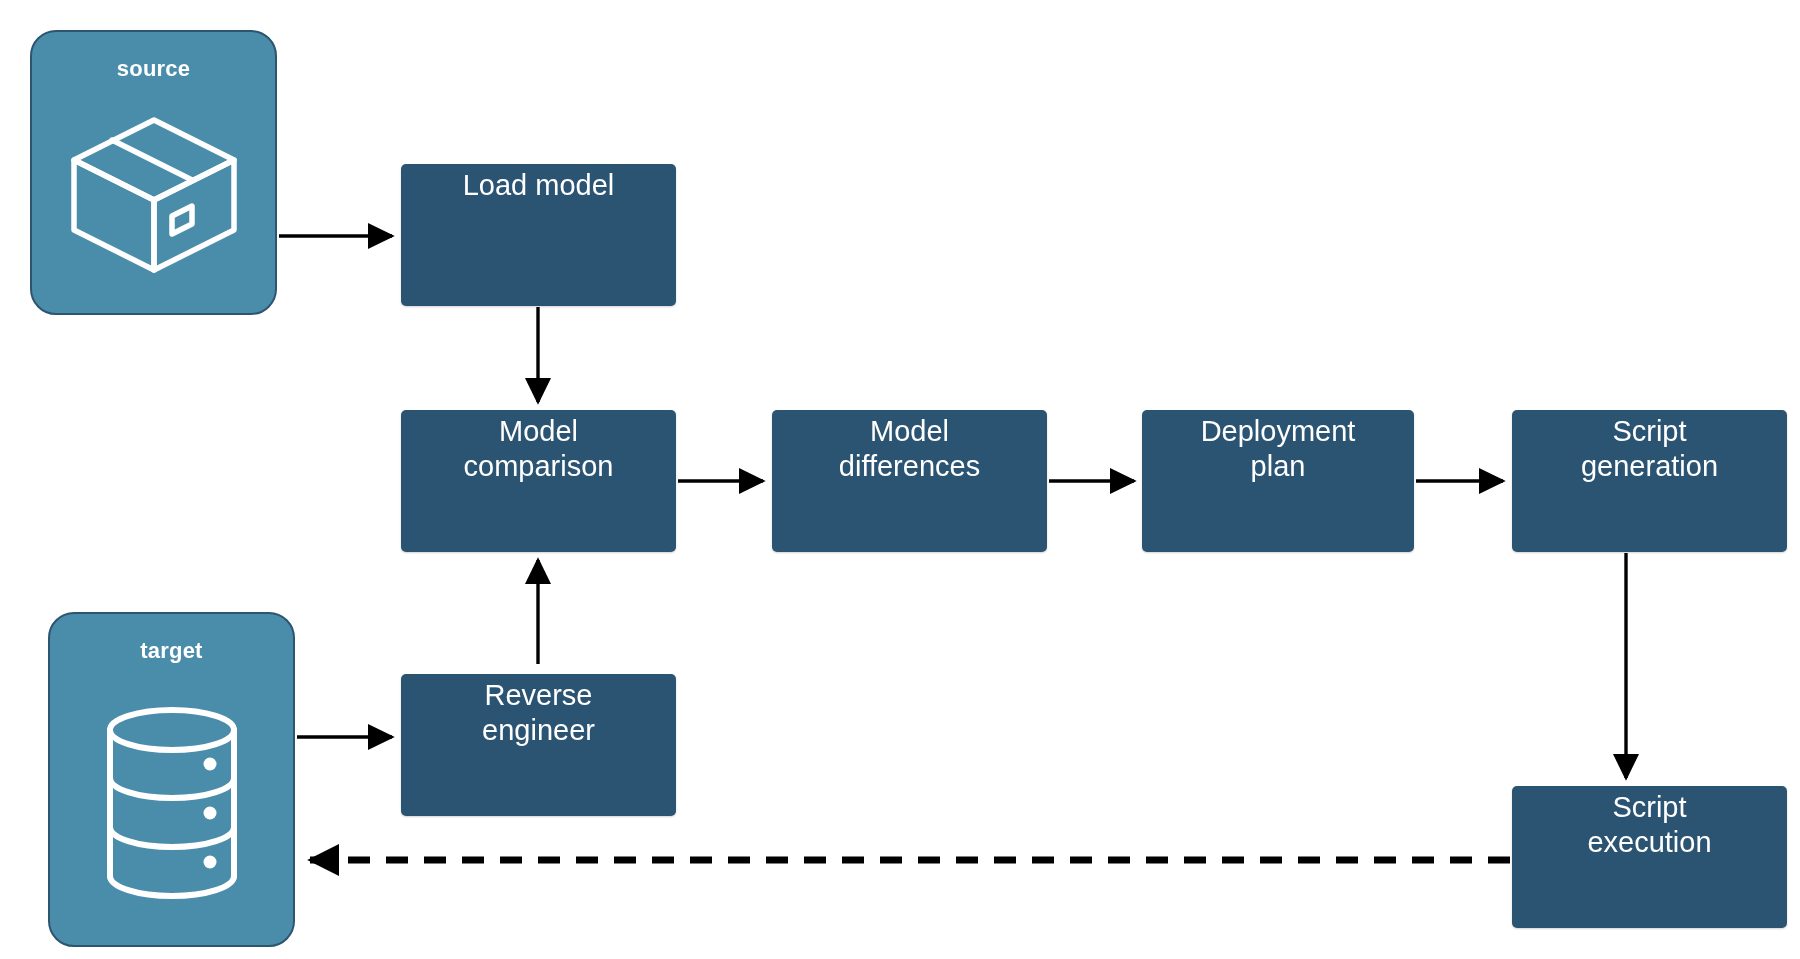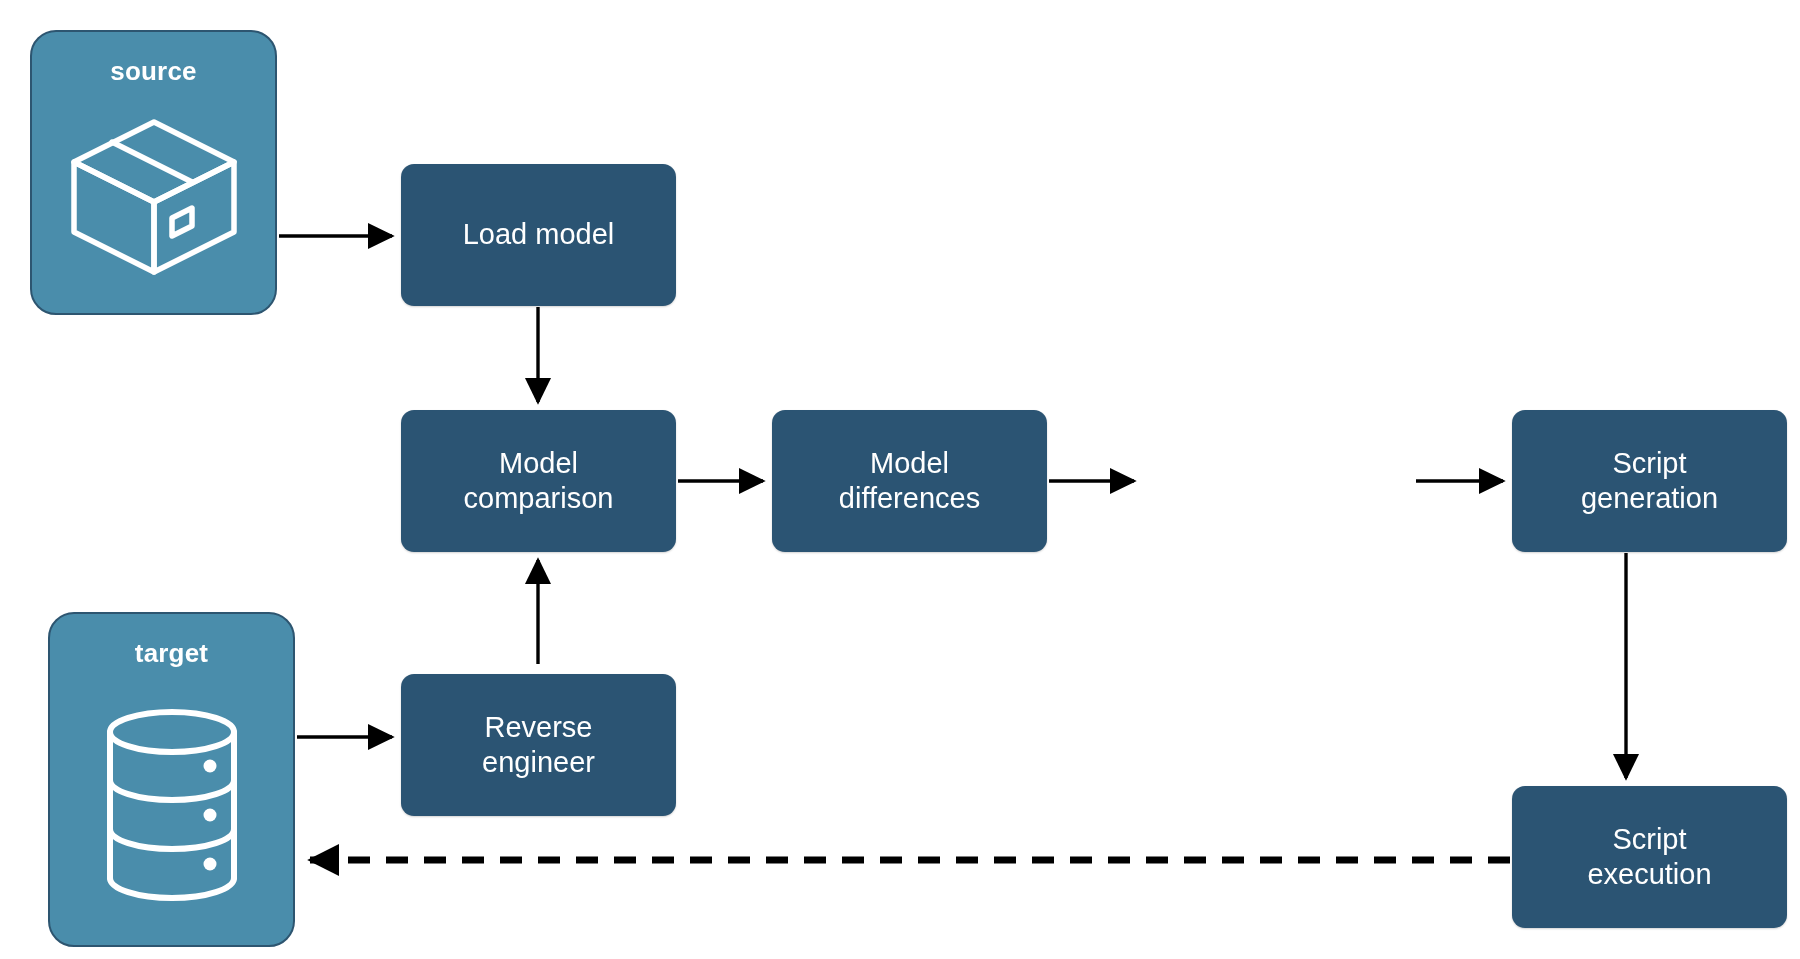--- a/index.html
+++ b/index.html
@@ -26,40 +26,40 @@
     border: 2px solid #2d5570;
     border-radius: 26px;
     box-sizing: border-box;
     display: flex;
     flex-direction: column;
     align-items: center;
   }
   .endpoint-label {
     color: #ffffff;
     font-weight: bold;
-    font-size: 26px;
+    font-size: 22px;
     letter-spacing: 0.2px;
     margin-top: 26px;
     line-height: 1;
   }
   .endpoint-icon {
     flex: 1;
     display: flex;
     align-items: center;
     justify-content: center;
     width: 100%;
   }
   
   .pbox {
     position: absolute;
     background: #2b5473;
-    border-radius: 13px;
+    border-radius: 5px;
     box-sizing: border-box;
     display: flex;
-    align-items: center;
+    align-items: flex-start;
     justify-content: center;
     text-align: center;
     color: #ffffff;
     font-size: 29px;
     line-height: 1.22;
     padding: 4px 8px;
     box-shadow: 0 1px 2px rgba(0,0,0,0.18);
   }
   .pbox span { display: block; white-space: pre-line; }
   
@@ -152,20 +152,24 @@
   <div class="pbox" style="left:401px; top:410px; width:275px; height:142px;">
     <span>Model
 comparison</span>
   </div>
 
   <div class="pbox" style="left:772px; top:410px; width:275px; height:142px;">
     <span>Model
 differences</span>
   </div>
 
+  <div class="pbox" style="left:1142px; top:410px; width:272px; height:142px;">
+    <span>Deployment
+plan</span>
+  </div>
 
   <div class="pbox" style="left:1512px; top:410px; width:275px; height:142px;">
     <span>Script
 generation</span>
   </div>
 
   <div class="pbox" style="left:1512px; top:786px; width:275px; height:142px;">
     <span>Script
 execution</span>
   </div>

